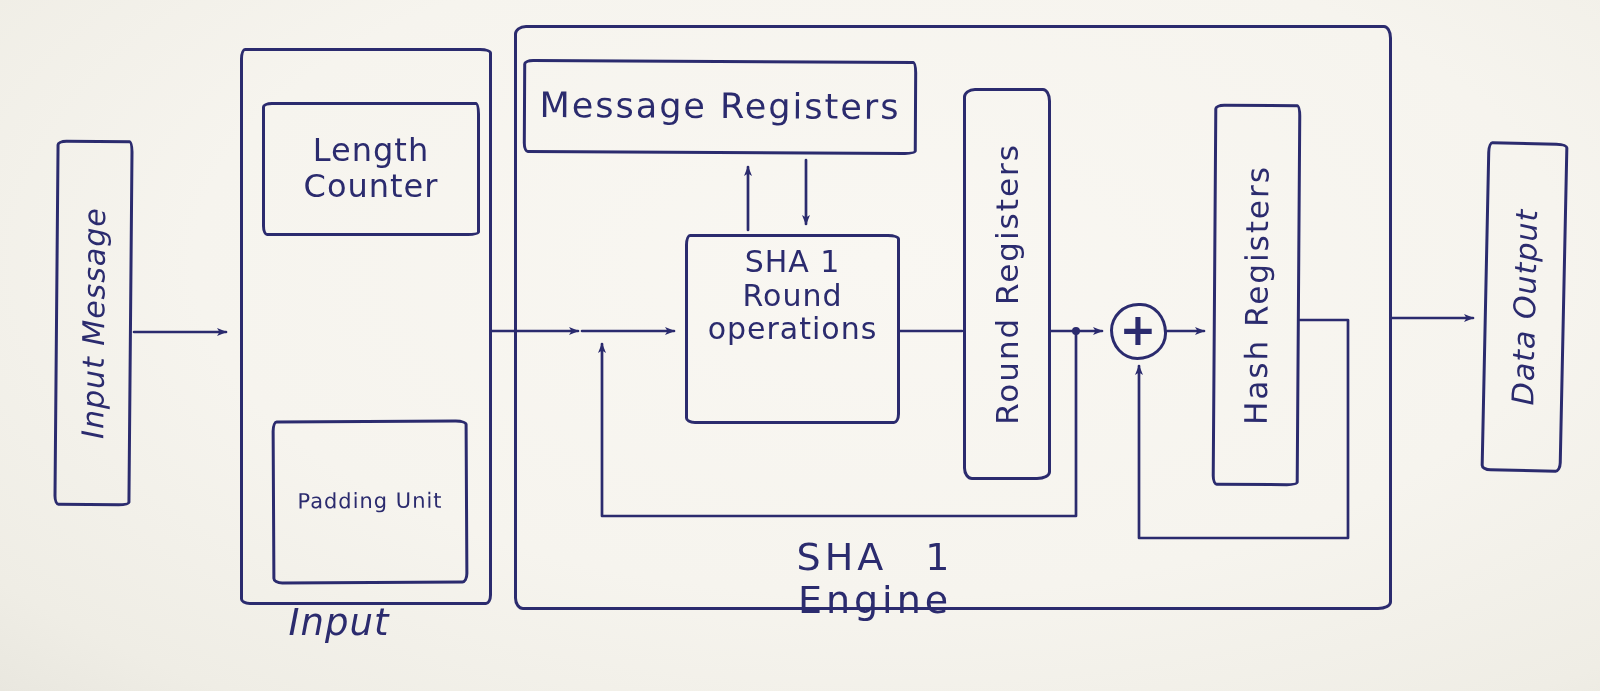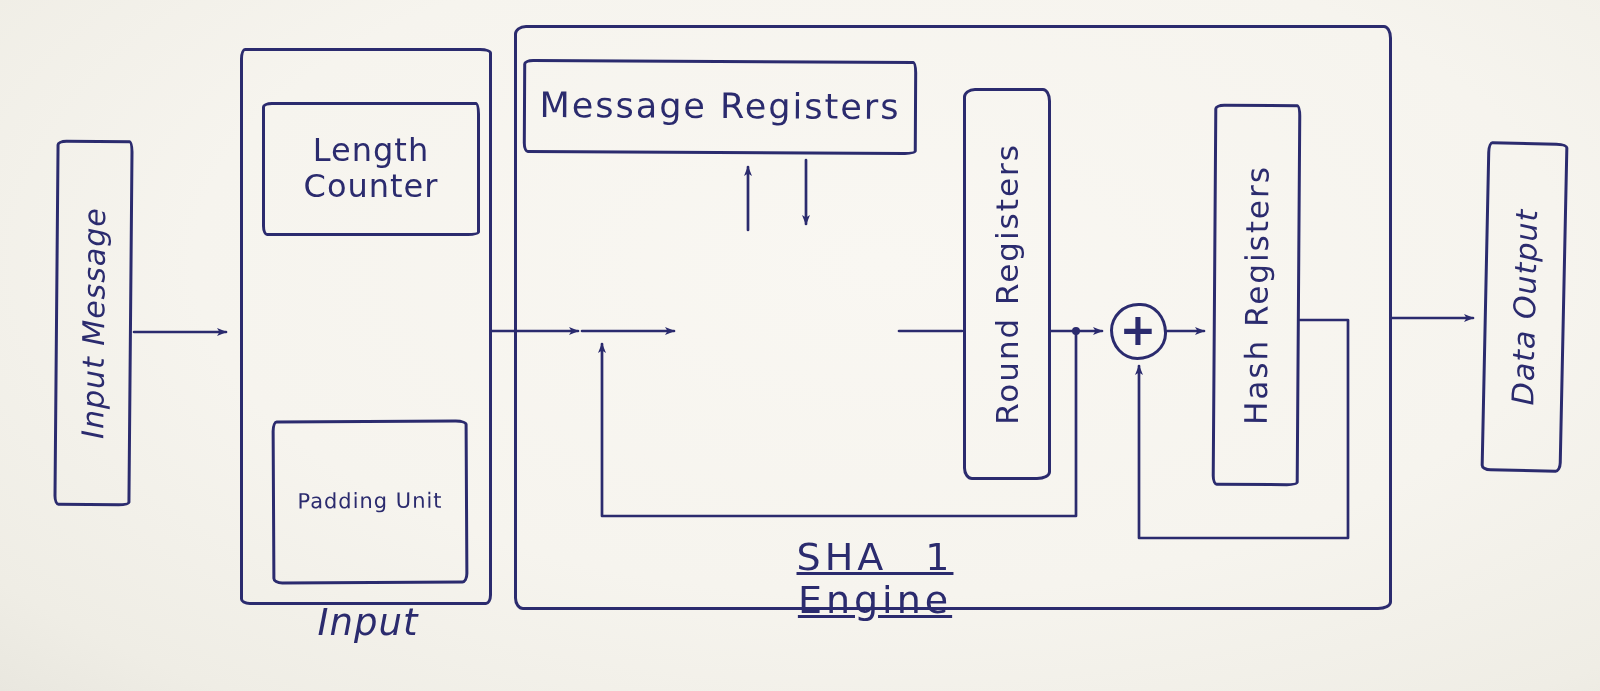--- a/index.html
+++ b/index.html
@@ -77,37 +77,40 @@
       <path d="M806 160 V224" marker-end="url(#arr)"></path>
       <path d="M1392 318 H1473" marker-end="url(#arr)"></path>
     </g>
   </svg>
 
   <div class="box r1" style="left:55px;top:140px;width:77px;height:366px;transform:rotate(.5deg);">
     <div class="vlabel label script" style="font-size:30px;">Input Message</div>
   </div>
 
   <div class="box r2" style="left:240px;top:48px;width:252px;height:557px;"></div>
-  <div class="floating-label label script" style="left:288px;top:602px;width:160px;font-size:37px;">Input</div>
+  <div class="floating-label label script" style="left:259px;top:602px;width:160px;font-size:37px;">Input</div>
 
   <div class="box r1" style="left:262px;top:102px;width:218px;height:134px;">
     <div class="center-label label" style="font-size:32px;padding:0 26px;">Length Counter</div>
   </div>
 
   <div class="box r2" style="left:272px;top:420px;width:196px;height:164px;transform:rotate(-.3deg);">
     <div class="center-label label" style="font-size:21px;padding:0 22px;">Padding Unit</div>
   </div>
 
   <div class="box r3" style="left:514px;top:25px;width:878px;height:585px;"></div>
-  <div class="floating-label label" style="left:705px;top:536px;width:340px;font-size:38px;letter-spacing:4px;word-spacing:22px;text-decoration:underline;">SHA 1 Engine</div>
+  <div class="floating-label label" style="left:705px;top:536px;width:340px;font-size:38px;letter-spacing:4px;word-spacing:22px;">SHA 1 Engine</div>
 
   <div class="box r1" style="left:523px;top:60px;width:394px;height:94px;transform:rotate(.3deg);">
     <div class="center-label label" style="font-size:35px;letter-spacing:2px;">Message Registers</div>
   </div>
 
+  <div class="box r2" style="left:685px;top:234px;width:215px;height:190px;">
+    <div class="label" style="position:absolute;left:0;right:0;top:8px;text-align:center;font-size:30px;padding:0 10px;">SHA 1 Round operations</div>
+  </div>
 
   <div class="box r3" style="left:963px;top:88px;width:88px;height:392px;">
     <div class="vlabel label" style="font-size:31px;letter-spacing:2px;">Round Registers</div>
   </div>
 
   <div class="adder" style="left:1110px;top:303px;width:57px;height:57px;">
     <span class="label" style="font-size:44px;font-weight:bold;line-height:1;margin-top:-4px;">+</span>
   </div>
 
   <div class="box r1" style="left:1213px;top:104px;width:87px;height:382px;transform:rotate(.4deg);">

